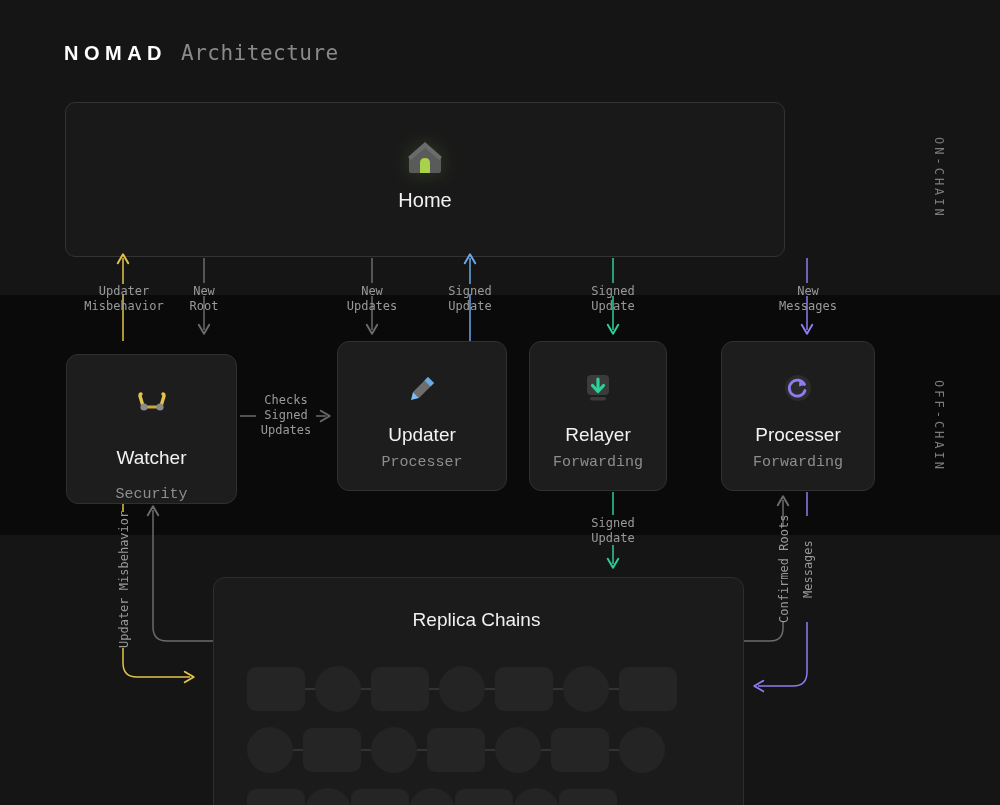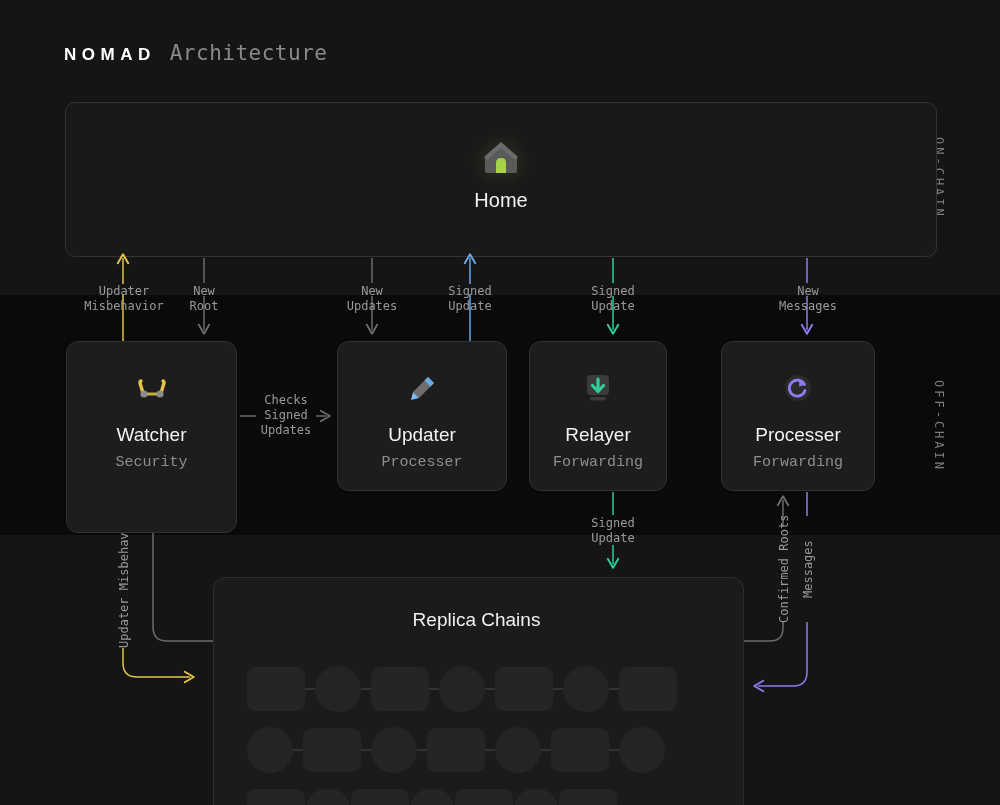--- a/index.html
+++ b/index.html
@@ -14,21 +14,21 @@
   
   .band { position: absolute; left: 0; width: 1000px; }
   #band-top    { top: 0;    height: 295px; background: #151515; }
   #band-mid    { top: 295px; height: 240px; background: #0a0a0a; }
   #band-bottom { top: 535px; height: 270px; background: #151515; }
 
   
   #header { position: absolute; left: 64px; top: 41px; display: flex; align-items: baseline; gap: 14px; }
   #brand {
     font-family: "Liberation Sans", sans-serif;
-    font-size: 17px; font-weight: 700; color: #ffffff;
+    font-size: 20px; font-weight: 700; color: #ffffff;
     letter-spacing: 5.5px;
   }
   #subtitle {
     font-family: "DejaVu Sans Mono", monospace;
     font-size: 21px; color: #8a8a8a; letter-spacing: 0.5px;
   }
 
   
   .rail {
     position: absolute;
@@ -39,21 +39,21 @@
     writing-mode: vertical-rl;
     text-orientation: mixed;
     white-space: nowrap;
   }
   #rail-onchain  { left: 932px; top: 137px; }
   #rail-offchain { left: 932px; top: 380px; }
 
   
   #onchain-box {
     position: absolute; left: 65px; top: 102px;
-    width: 872px; height: 155px;
+    width: 720px; height: 155px;
     background: #191919;
     border: 1px solid #333333;
     border-radius: 10px;
   }
   #home-node {
     position: absolute; left: 0; right: 0; top: 32px;
     display: flex; flex-direction: column; align-items: center; gap: 10px;
   }
   .home-icon-wrap { width: 44px; height: 44px; position: relative; filter: drop-shadow(0 0 10px rgba(160,220,90,0.18)); }
   #home-label { font-size: 20px; color: #f2f2f2; font-weight: 400; }
@@ -66,21 +66,21 @@
     border-radius: 12px;
     display: flex; flex-direction: column; align-items: center;
     padding-top: 26px;
   }
   .node-icon { width: 40px; height: 40px; margin-bottom: 16px; }
   .node-title { font-size: 19px; color: #f2f2f2; margin-bottom: 8px; }
   .node-sub {
     font-family: Liberation Mono, monospace;
     font-size: 15px; color: #8d8d8d;
   }
-  #card-watcher   { left: 66px;  top: 341px; width: 171px; height: 192px; }
+  #card-watcher   { left: 66px;  top: 354px; width: 171px; height: 150px; justify-content: space-between; }
   #card-updater   { left: 337px; top: 341px; width: 170px; height: 150px; }
   #card-relayer   { left: 529px; top: 341px; width: 138px; height: 150px; }
   #card-processer { left: 721px; top: 341px; width: 154px; height: 150px; }
 
   
   #replica-panel {
     position: absolute; left: 213px; top: 577px;
     width: 531px; height: 260px;
     background: #1b1b1b;
     border: 1px solid #2e2e2e;

